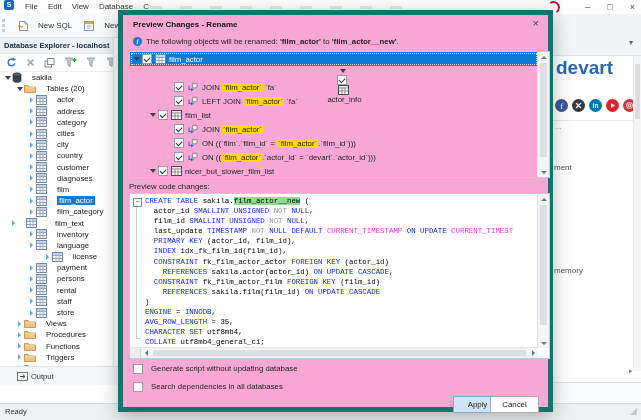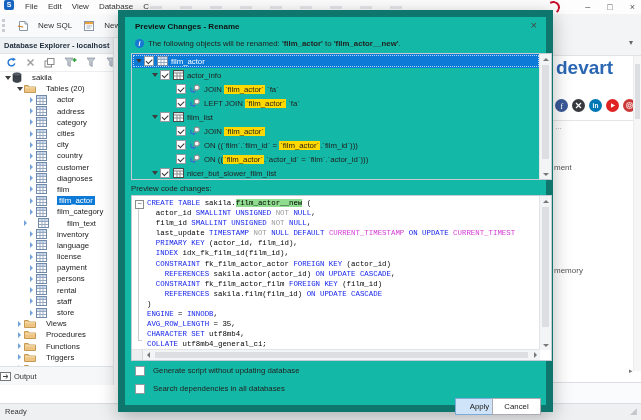--- a/index.html
+++ b/index.html
@@ -51,26 +51,26 @@
   .s-label.sel{background:#0e7ad8;color:#fff;padding:0 2px}
 
   .tri{width:9px;flex:0 0 9px;display:flex;align-items:center;justify-content:center}
   .tri-col::before{content:"";width:0;height:0;border-left:3.5px solid #71a2d9;border-top:3.5px solid transparent;border-bottom:3.5px solid transparent}
   .tri-exp::before{content:"";width:0;height:0;border-top:4px solid #3c3c3c;border-left:3.5px solid transparent;border-right:3.5px solid transparent}
   .ic{display:inline-flex;flex:0 0 auto}
   .ic svg{display:block}
 
   
   .output-row{position:absolute;left:0;top:366px;width:113px;height:18px;background:#f6f7f9;border-top:1px solid #e0e3e6;
-              display:flex;align-items:center;gap:3px;padding-left:0;font-size:7.5px;color:#333;z-index:1}
+              display:flex;align-items:center;gap:3px;padding-left:17px;font-size:7.5px;color:#333;z-index:1}
   .statusbar{position:absolute;left:0;top:403px;width:641px;height:17px;background:#eef0f2;border-top:1px solid #d9dce0;
              font-size:7.5px;color:#333;line-height:16px;padding-left:5px;z-index:1;box-sizing:border-box}
 
   
-  .dialog{position:absolute;left:118px;top:10px;width:435px;height:402px;background:#14b8a6;border:7px solid #0f766e;
+  .dialog{position:absolute;left:118px;top:10px;width:435px;height:402px;background:#f9a8d4;border:5px solid #0f766e;
           box-shadow:0 5px 18px rgba(0,0,0,.28);z-index:5;box-sizing:border-box}
   .dlg-title{position:absolute;left:10px;top:5px;font-size:8px;font-weight:bold;color:#111}
   .dlg-close{position:absolute;right:9px;top:2px;font-size:11px;color:#444;cursor:default}
   .dlg-info{position:absolute;left:10px;top:22px;display:flex;align-items:center;gap:4px;font-size:7.8px;color:#222}
   .info-ic{width:9px;height:9px;border-radius:50%;background:#1777d2;color:#fff;font-size:7px;font-style:italic;
            font-weight:bold;text-align:center;line-height:9px;flex:0 0 9px}
 
   .dlg-tree{position:absolute;left:6px;top:36px;width:421px;height:127px;border:1px solid #c6ccd3;overflow:hidden;box-sizing:border-box}
   .d-row{height:14px;display:flex;align-items:center;font-size:7.8px;white-space:nowrap}
   .d-sel{background:#0e7ad8;color:#fff;outline:1px dotted rgba(255,255,255,.7);outline-offset:-2px}
@@ -379,21 +379,21 @@
           <span class="tri tri-col"></span>
           <span class="ic">
             <svg width="11" height="10">
               <rect x="0.5" y="0.5" width="10" height="9" fill="#fff" stroke="#7189a9"></rect>
               <rect x="1" y="1" width="9" height="2.2" fill="#ccdcee"></rect>
               <path d="M1 3.5 H10 M1 6.5 H10 M4 1.5 V9 M7 1.5 V9" stroke="#97a9bf" fill="none"></path>
             </svg>
           </span>
           <span class="s-label">film_category</span>
         </div>
-        <div class="s-row" style="padding-left: 21px; gap: 8px;">
+        <div class="s-row" style="padding-left: 9px; gap: 8px;">
           <span class="tri tri-col"></span>
           <span class="ic">
             <svg width="11" height="10">
               <rect x="0.5" y="0.5" width="10" height="9" fill="#fff" stroke="#7189a9"></rect>
               <rect x="1" y="1" width="9" height="2.2" fill="#ccdcee"></rect>
               <path d="M1 3.5 H10 M1 6.5 H10 M4 1.5 V9 M7 1.5 V9" stroke="#97a9bf" fill="none"></path>
             </svg>
           </span>
           <span class="s-label">film_text</span>
         </div>
@@ -412,21 +412,21 @@
           <span class="tri tri-col"></span>
           <span class="ic">
             <svg width="11" height="10">
               <rect x="0.5" y="0.5" width="10" height="9" fill="#fff" stroke="#7189a9"></rect>
               <rect x="1" y="1" width="9" height="2.2" fill="#ccdcee"></rect>
               <path d="M1 3.5 H10 M1 6.5 H10 M4 1.5 V9 M7 1.5 V9" stroke="#97a9bf" fill="none"></path>
             </svg>
           </span>
           <span class="s-label">language</span>
         </div>
-        <div class="s-row" style="padding-left: 27px;">
+        <div class="s-row" style="padding-left: 27px; justify-content: center;">
           <span class="tri tri-col"></span>
           <span class="ic">
             <svg width="11" height="10">
               <rect x="0.5" y="0.5" width="10" height="9" fill="#fff" stroke="#7189a9"></rect>
               <rect x="1" y="1" width="9" height="2.2" fill="#ccdcee"></rect>
               <path d="M1 3.5 H10 M1 6.5 H10 M4 1.5 V9 M7 1.5 V9" stroke="#97a9bf" fill="none"></path>
             </svg>
           </span>
           <span class="s-label">license</span>
         </div>
@@ -579,21 +579,21 @@
             <span class="cb checked"></span>
             <span class="ic">
               <svg width="11" height="10">
                 <rect x="0.5" y="0.5" width="10" height="9" fill="#fff" stroke="#7189a9"></rect>
                 <rect x="1" y="1" width="9" height="2.2" fill="#ccdcee"></rect>
                 <path d="M1 3.5 H10 M1 6.5 H10 M4 1.5 V9 M7 1.5 V9" stroke="#97a9bf" fill="none"></path>
               </svg>
             </span>
             <span class="lbl"><span>film_actor</span></span>
           </div>
-          <div class="d-row" style="padding-left: 18px;">
+          <div class="d-row" style="padding-left: 18px; flex-direction: column;">
             <span class="tri tri-exp"></span>
             <span class="cb checked"></span>
             <span class="ic">
               <svg width="11" height="10">
                 <rect x="0.5" y="0.5" width="10" height="9" fill="#fff" stroke="#4a4a4a"></rect>
                 <rect x="1" y="1" width="9" height="1.8" fill="#e4e7ea"></rect>
                 <path d="M1 3 H10 M1 6 H10 M4 3 V9 M7 3 V9" stroke="#8a8a8a" fill="none"></path>
               </svg>
             </span>
             <span class="lbl"><span>actor_info</span></span>
@@ -666,21 +666,21 @@
             <span class="tri "></span>
             <span class="cb checked"></span>
             <span class="ic">
               <svg width="12" height="11">
                 <path d="M2 3.5 V7.5 H4.2" fill="none" stroke="#2e6fd2" stroke-width="1.1"></path>
                 <path d="M4 5.7 L7 7.5 L4 9.4 Z" fill="#2e6fd2"></path>
                 <circle cx="7.8" cy="3.6" r="2.5" fill="#fff" stroke="#8e8e8e" stroke-width="1.1"></circle>
                 <line x1="6" y1="5.6" x2="4.6" y2="7" stroke="#8e8e8e" stroke-width="1.2"></line>
               </svg>
             </span>
-            <span class="lbl"><span>ON ((</span><span class="hl">`film_actor`</span><span>.`actor_id` = `film`.`actor_id`)))</span></span>
+            <span class="lbl"><span>ON ((</span><span class="hl">`film_actor`</span><span>.`actor_id` = `devart`.`actor_id`)))</span></span>
           </div>
           <div class="d-row" style="padding-left: 18px;">
             <span class="tri tri-exp"></span>
             <span class="cb checked"></span>
             <span class="ic">
               <svg width="11" height="10">
                 <rect x="0.5" y="0.5" width="10" height="9" fill="#fff" stroke="#4a4a4a"></rect>
                 <rect x="1" y="1" width="9" height="1.8" fill="#e4e7ea"></rect>
                 <path d="M1 3 H10 M1 6 H10 M4 3 V9 M7 3 V9" stroke="#8a8a8a" fill="none"></path>
               </svg>

